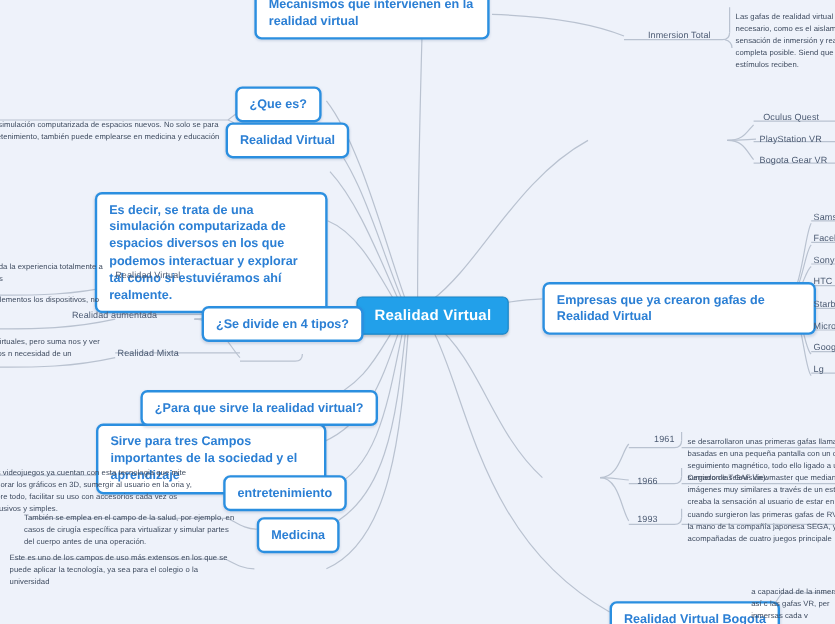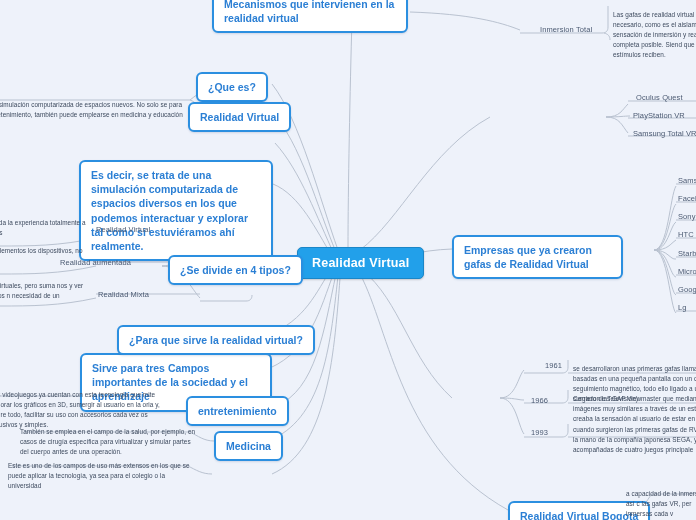--- a/index.html
+++ b/index.html
@@ -176,34 +176,34 @@
   <div class="node n-main wrap" style="left:80px;top:353px;width:192px;">Sirve para tres Campos importantes de la sociedad y el aprendizaje</div>
 
   <div class="node n-main nowrap" style="left:117px;top:325px;">¿Para que sirve la realidad virtual?</div>
 
   <div class="node n-main nowrap" style="left:186px;top:396px;">entretenimiento</div>
 
   <div class="node n-main nowrap" style="left:214px;top:431px;">Medicina</div>
 
 
 
-  <div class="node n-main wrap" style="left:452px;top:235px;width:171px;">Empresas que ya crearon gafas de Realidad Virtual</div>
+  <div class="node n-main wrap" style="left:452px;top:235px;width:228px;">Empresas que ya crearon gafas de Realidad Virtual</div>
 
 
   <div class="node n-main nowrap" style="left:508px;top:501px;">Realidad Virtual Bogota</div>
 
   <div class="node n-leaf" style="left:540px;top:25px;">Inmersion Total</div>
 
   <div class="node n-leaf" style="left:96px;top:225px;">Realidad Virtual</div>
   <div class="node n-leaf" style="left:60px;top:258px;">Realidad aumentada</div>
   <div class="node n-leaf" style="left:98px;top:290px;">Realidad Mixta</div>
 
   <div class="node n-leaf" style="left:636px;top:93px;">Oculus Quest</div>
   <div class="node n-leaf" style="left:633px;top:111px;">PlayStation VR</div>
-  <div class="node n-leaf" style="left:633px;top:129px;">Samsung Total VR</div>
+  <div class="node n-leaf" style="left:633px;top:129px;">Bogota Gear VR</div>
 
   <div class="node n-leaf" style="left:678px;top:176px;">Samsung</div>
   <div class="node n-leaf" style="left:678px;top:194px;">Facebook</div>
   <div class="node n-leaf" style="left:678px;top:212px;">Sony</div>
   <div class="node n-leaf" style="left:678px;top:230px;">HTC</div>
   <div class="node n-leaf" style="left:678px;top:249px;">Starbreeze</div>
   <div class="node n-leaf" style="left:678px;top:267px;">Microsoft</div>
   <div class="node n-leaf" style="left:678px;top:285px;">Google</div>
   <div class="node n-leaf" style="left:678px;top:303px;">Lg</div>
 

